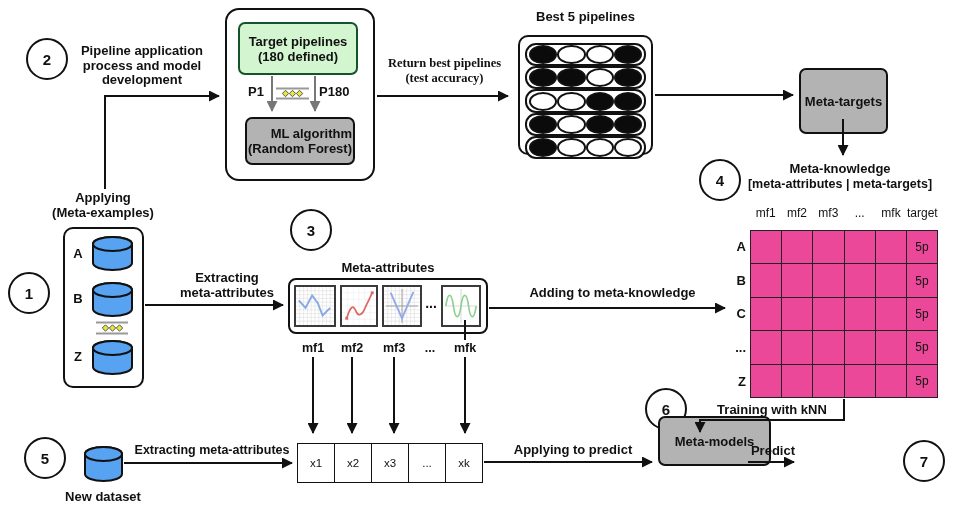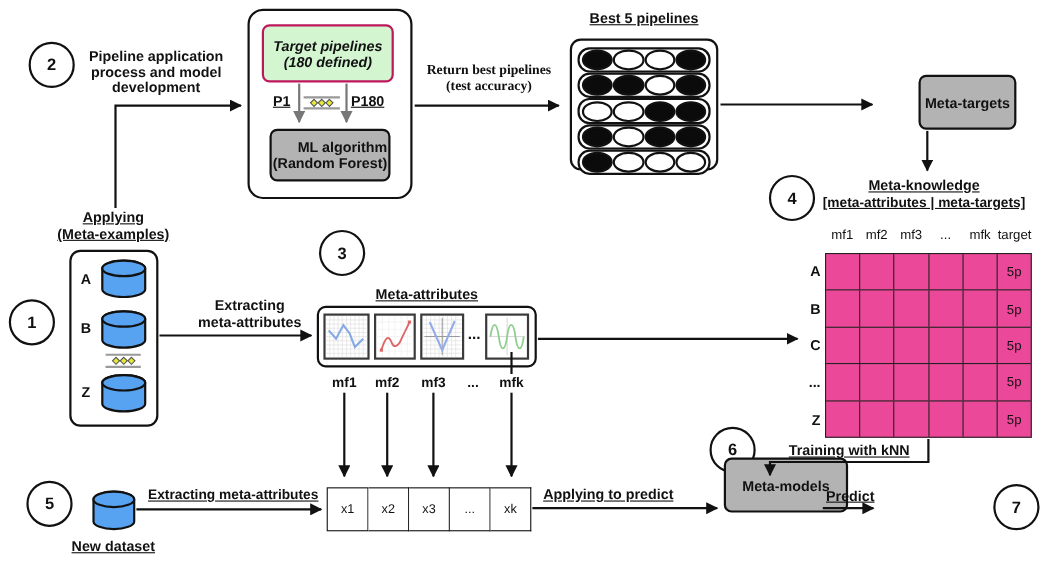--- a/index.html
+++ b/index.html
@@ -1,33 +1,33 @@
 <!DOCTYPE html>
 <html><head>
 <meta charset="utf-8">
 <style>
   html,body{margin:0;padding:0;background:#ffffff;}
   #stage{position:relative;width:956px;height:512px;background:#fff;overflow:hidden;
          font-family:"Liberation Sans","DejaVu Sans",sans-serif;color:#111;}
   .abs{position:absolute;box-sizing:border-box;}
   .lbl{font-weight:bold;font-size:13px;line-height:14.5px;text-align:center;}
   .pre{white-space:pre-line;}
-  .nowrap{white-space:nowrap;text-decoration:underline;}
+  .nowrap{white-space:nowrap;}
 
   
   .circle{width:42px;height:42px;border:2.5px solid #111;border-radius:50%;background:#fff;
           display:flex;align-items:center;justify-content:center;font-weight:bold;font-size:15px;}
 
   
   .box{border:2px solid #111;background:#fff;}
   .round14{border-radius:14px;} .round10{border-radius:10px;} .round8{border-radius:8px;}
   .graybox{background:#b3b3b3;border:2px solid #111;border-radius:7px;
            display:flex;align-items:center;justify-content:center;font-weight:bold;font-size:13px;text-align:center;}
-  .greenbox{border:2px solid #be185d;border-radius:7px;display:flex;align-items:center;justify-content:center;
-            font-weight:bold;font-size:13px;text-align:center;font-style:italic;}
+  .greenbox{border:2px solid #14532d;border-radius:7px;display:flex;align-items:center;justify-content:center;
+            font-weight:bold;font-size:13px;text-align:center;}
 
   
   #pills{display:flex;flex-direction:column;justify-content:space-between;padding:6px 5px;height:100%;}
   .pill{height:20px;border:2px solid #111;border-radius:11px;display:flex;align-items:center;
         justify-content:space-around;padding:0 2px;background:#fff;}
   .oval{width:26px;height:15px;border:2px solid #111;border-radius:50%;background:#fff;display:inline-block;}
   .oval.filled{background:#0b0b0b;}
 
   
   .thumb{border:2px solid #3a3a3a;background:#fff;}
@@ -124,21 +124,21 @@
         </div>
         <div class="pill">
           <span class="oval filled"></span>
           <span class="oval"></span>
           <span class="oval"></span>
           <span class="oval"></span>
         </div>
       </div>
   </div>
 
-  <div class="abs graybox" style="left:799px;top:68px;width:89px;height:50px;margin-left:36px;">Meta-targets</div>
+  <div class="abs graybox" style="left:799px;top:68px;width:89px;height:66px;">Meta-targets</div>
 
   <div class="abs lbl nowrap" style="left:730px;top:162px;width:220px;">Meta-knowledge</div>
   <div class="abs lbl nowrap" style="left:730px;top:177px;width:220px;font-size:12.5px;">[meta-attributes | meta-targets]</div>
   <div class="abs mk-headers" style="left:750px;top:206px;width:188px;">
     <span>mf1</span>
     <span>mf2</span>
     <span>mf3</span>
     <span>...</span>
     <span>mfk</span>
     <span>target</span>
@@ -234,35 +234,36 @@
     </svg>
   </div>
   <div class="abs" style="left:0;top:341px;width:956px;height:14px;">
     <span class="mfl" style="left:313px;">mf1</span>
     <span class="mfl" style="left:352px;">mf2</span>
     <span class="mfl" style="left:394px;">mf3</span>
     <span class="mfl" style="left:430px;">...</span>
     <span class="mfl" style="left:465px;">mfk</span>
   </div>
 
+  <div class="abs lbl nowrap" style="left:520px;top:286px;width:185px;">Adding to meta-knowledge</div>
 
   <div class="abs lbl nowrap" style="left:712px;top:403px;width:120px;">Training with kNN</div>
 
   <div class="abs lbl nowrap" style="left:53px;top:490px;width:100px;">New dataset</div>
   <div class="abs lbl nowrap" style="left:122px;top:443px;width:180px;font-size:12.5px;">Extracting meta-attributes</div>
 
   <div class="abs" id="x-row" style="left:297px;top:443px;width:186px;height:40px;">
     <div class="xcell">x1</div>
     <div class="xcell">x2</div>
     <div class="xcell">x3</div>
     <div class="xcell">...</div>
     <div class="xcell">xk</div>
   </div>
 
-  <div class="abs lbl nowrap" style="left:488px;top:443px;width:130px;text-align:center;">Applying to predict</div>
+  <div class="abs lbl nowrap" style="left:508px;top:443px;width:130px;text-align:center;">Applying to predict</div>
   <div class="abs graybox" style="left:658px;top:416px;width:113px;height:50px;">Meta-models</div>
   <div class="abs lbl nowrap" style="left:747px;top:444px;width:52px;">Predict</div>
 
   <svg id="overlay" width="956" height="512" viewBox="0 0 956 512">
     <defs>
       <marker id="ah" viewBox="0 0 11 11" refX="10" refY="5.5" markerWidth="11" markerHeight="11" orient="auto" markerUnits="userSpaceOnUse">
         <path d="M0,0 L11,5.5 L0,11 z" fill="#111"></path>
       </marker>
       <marker id="ahg" viewBox="0 0 11 11" refX="10" refY="5.5" markerWidth="11" markerHeight="11" orient="auto" markerUnits="userSpaceOnUse">
         <path d="M0,0 L11,5.5 L0,11 z" fill="#777"></path>

